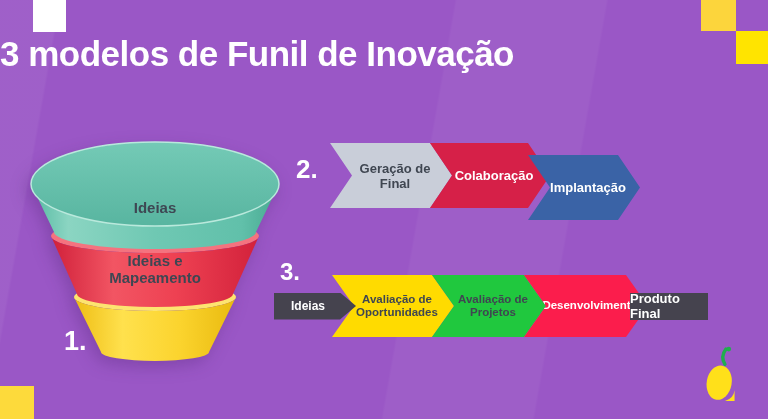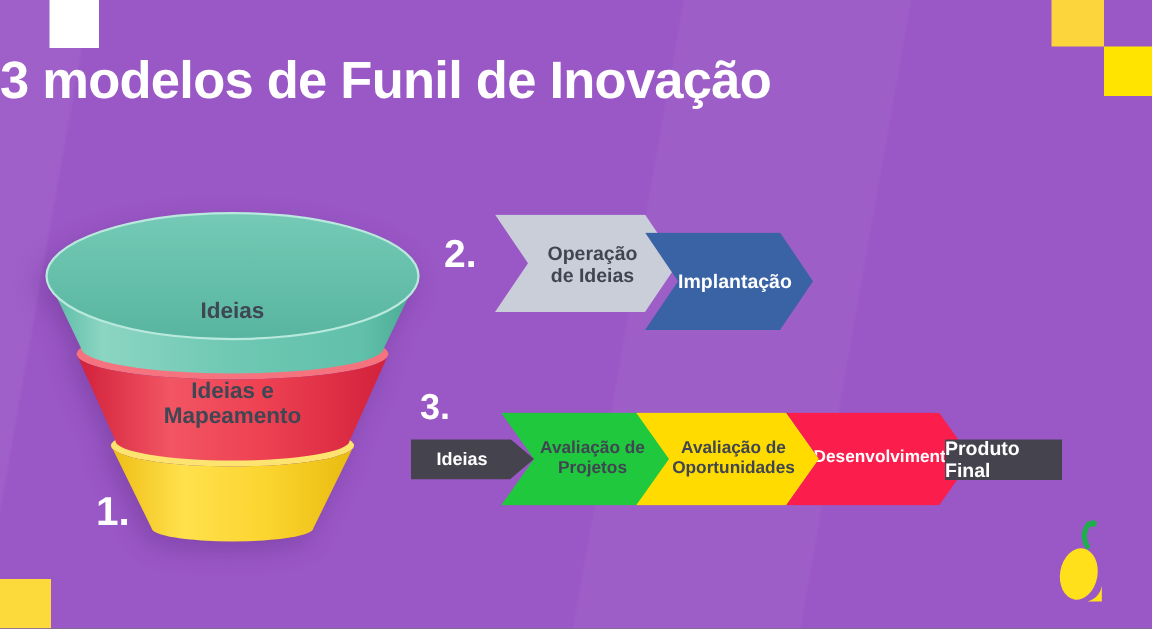--- a/index.html
+++ b/index.html
@@ -114,36 +114,39 @@
     <div class="f-label fl1">Ideias</div>
     <div class="f-label fl2">Ideias e Mapeamento</div>
   </div>
 
   <div class="num num1">1.</div>
   <div class="num num2">2.</div>
   <div class="num num3">3.</div>
 
   <div class="flow flow2">
     <div class="chev c2a" style="background-color: rgb(201, 206, 217); color: rgb(63, 70, 81);">
-      <span>Operação de Ideias</span>
+      <span>Geração de Final</span>
+    </div>
+    <div class="chev c2b" style="background-color: rgb(214, 32, 72); color: rgb(255, 255, 255);">
+      <span>Colaboração</span>
     </div>
     <div class="chev c2d" style="background-color: rgb(58, 99, 166); color: rgb(255, 255, 255);">
       <span>Implantação</span>
     </div>
   </div>
 
   <div class="flow flow3">
     <div class="bar bar-ideias" style="background-color: rgb(69, 67, 78); color: rgb(255, 255, 255);">
       <span>Ideias</span>
     </div>
+    <div class="chev c3b" style="background-color: rgb(255, 219, 0); color: rgb(63, 70, 81);">
+      <span>Avaliação de Oportunidades</span>
+    </div>
     <div class="chev c3c" style="background-color: rgb(32, 200, 62); color: rgb(63, 70, 81);">
       <span>Avaliação de Projetos</span>
-    </div>
-    <div class="chev c3b" style="background-color: rgb(255, 219, 0); color: rgb(63, 70, 81);">
-      <span>Avaliação de Oportunidades</span>
     </div>
     <div class="chev c3d" style="background-color: rgb(251, 29, 76); color: rgb(255, 255, 255);">
       <span>Desenvolvimento</span>
     </div>
     <div class="bar bar-final" style="background-color: rgb(69, 67, 78); color: rgb(255, 255, 255);">
       <span>Produto Final</span>
     </div>
   </div>
 
   <svg class="mango" viewBox="0 0 50 62">

